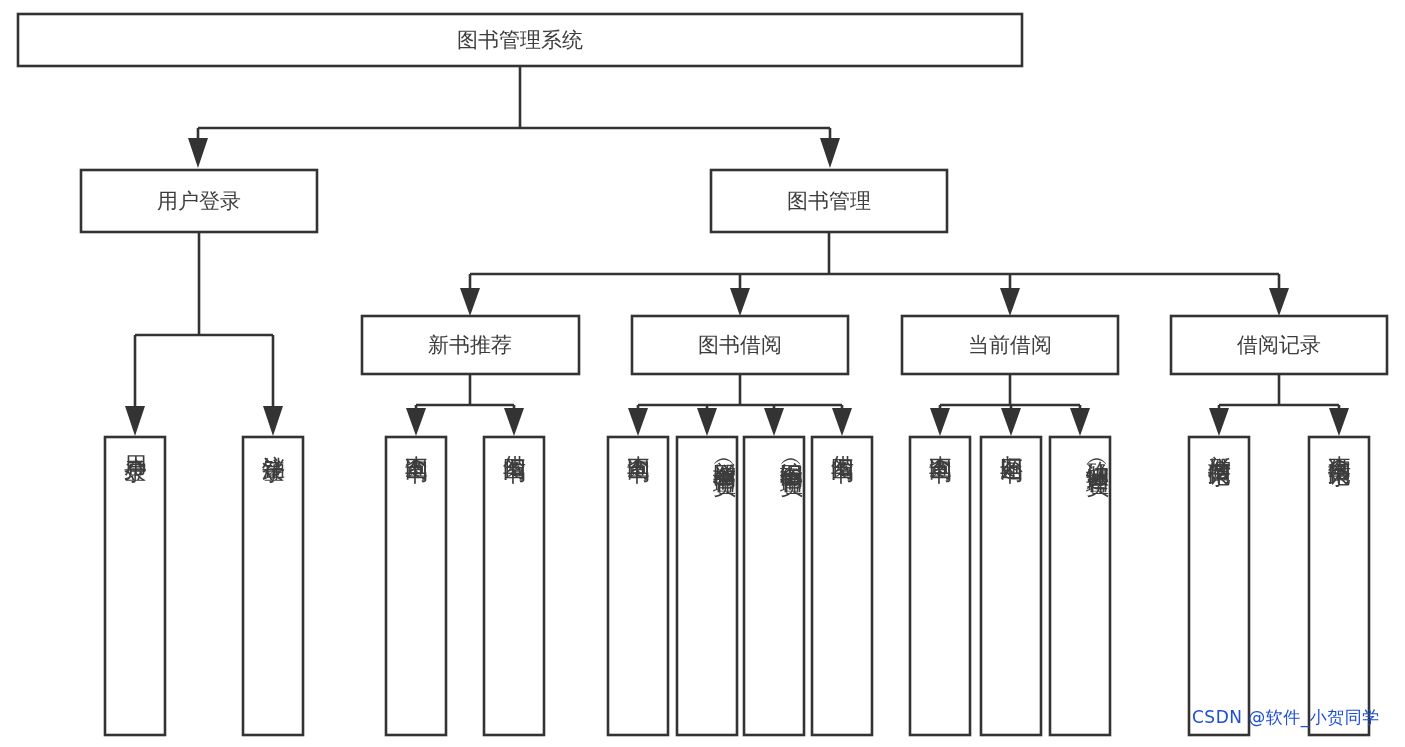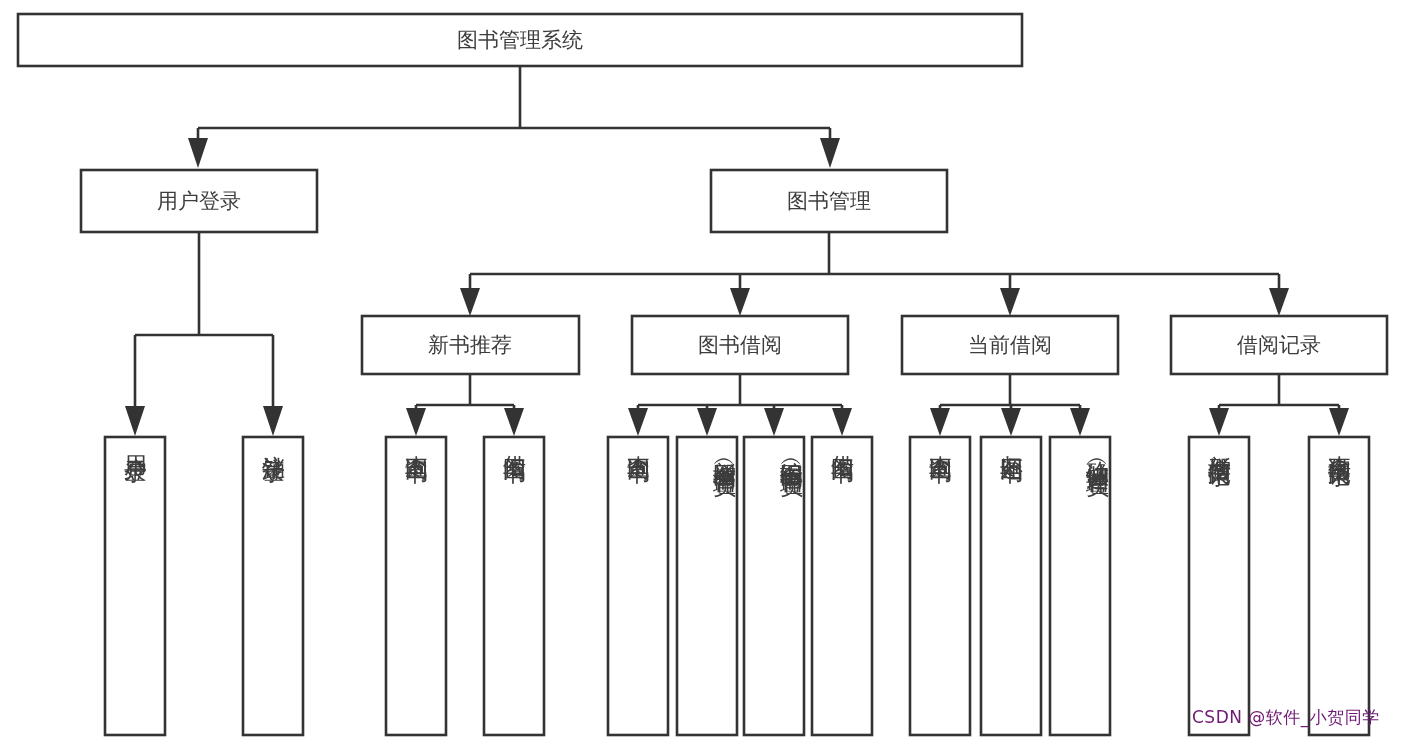--- a/index.html
+++ b/index.html
@@ -60,21 +60,21 @@
     display: flex;
     align-items: center;
     justify-content: flex-start;
     white-space: nowrap;
     pointer-events: none;
   }
   .watermark {
     position: absolute;
     font-family: "DejaVu Sans", "Liberation Sans", sans-serif;
     font-size: 17px;
-    color: #701a75;
+    color: #1d4ed8;
     white-space: nowrap;
     letter-spacing: 0.5px;
   }
 </style>
 </head>
 <body>
 
 <div id="diagram-root">
 
   <svg id="flow-svg" viewBox="0 0 1405 747">

